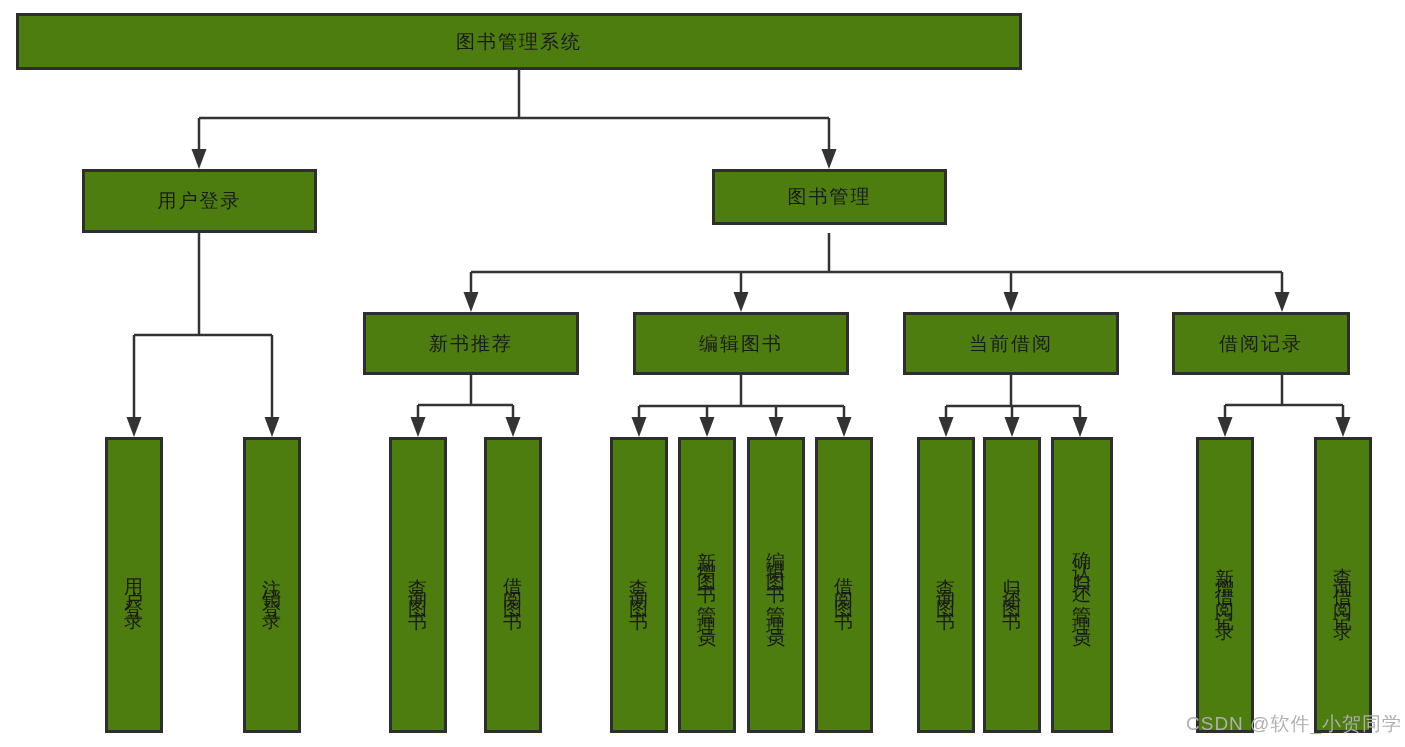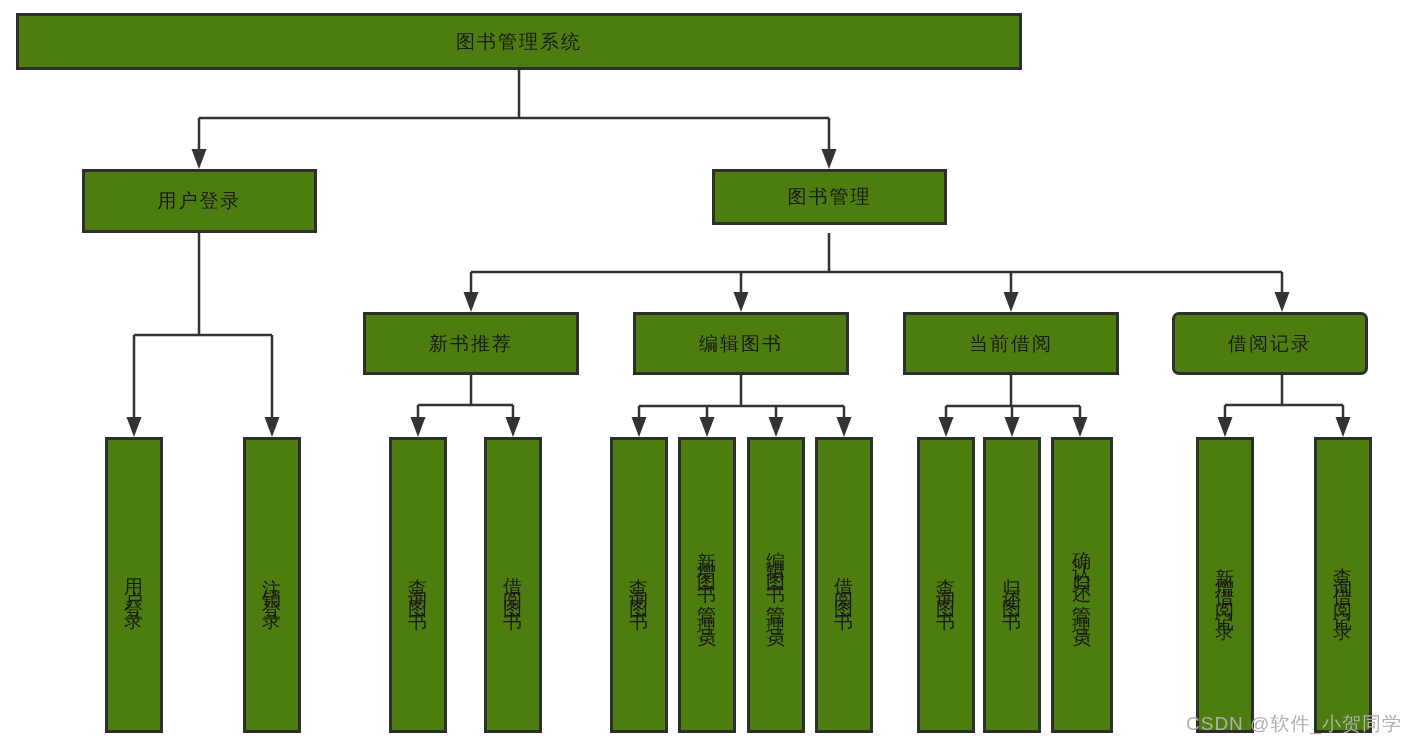--- a/index.html
+++ b/index.html
@@ -110,21 +110,21 @@
 
   <div class="box" style="left:363px; top:312px; width:216px; height:63px;text-align:center;">
     <span class="lbl">新书推荐</span>
   </div>
   <div class="box" style="left:633px; top:312px; width:216px; height:63px;">
     <span class="lbl">编辑图书</span>
   </div>
   <div class="box" style="left:903px; top:312px; width:216px; height:63px;">
     <span class="lbl">当前借阅</span>
   </div>
-  <div class="box" style="left:1172px; top:312px; width:196px; height:63px;border-radius:7px;">
+  <div class="box" style="left:1172px; top:312px; width:178px; height:63px;">
     <span class="lbl">借阅记录</span>
   </div>
 
   <div class="box leaf" style="left:105px;">
     <span class="lbl">用户登录</span>
   </div>
   <div class="box leaf" style="left:243px;">
     <span class="lbl">注销登录</span>
   </div>
 

